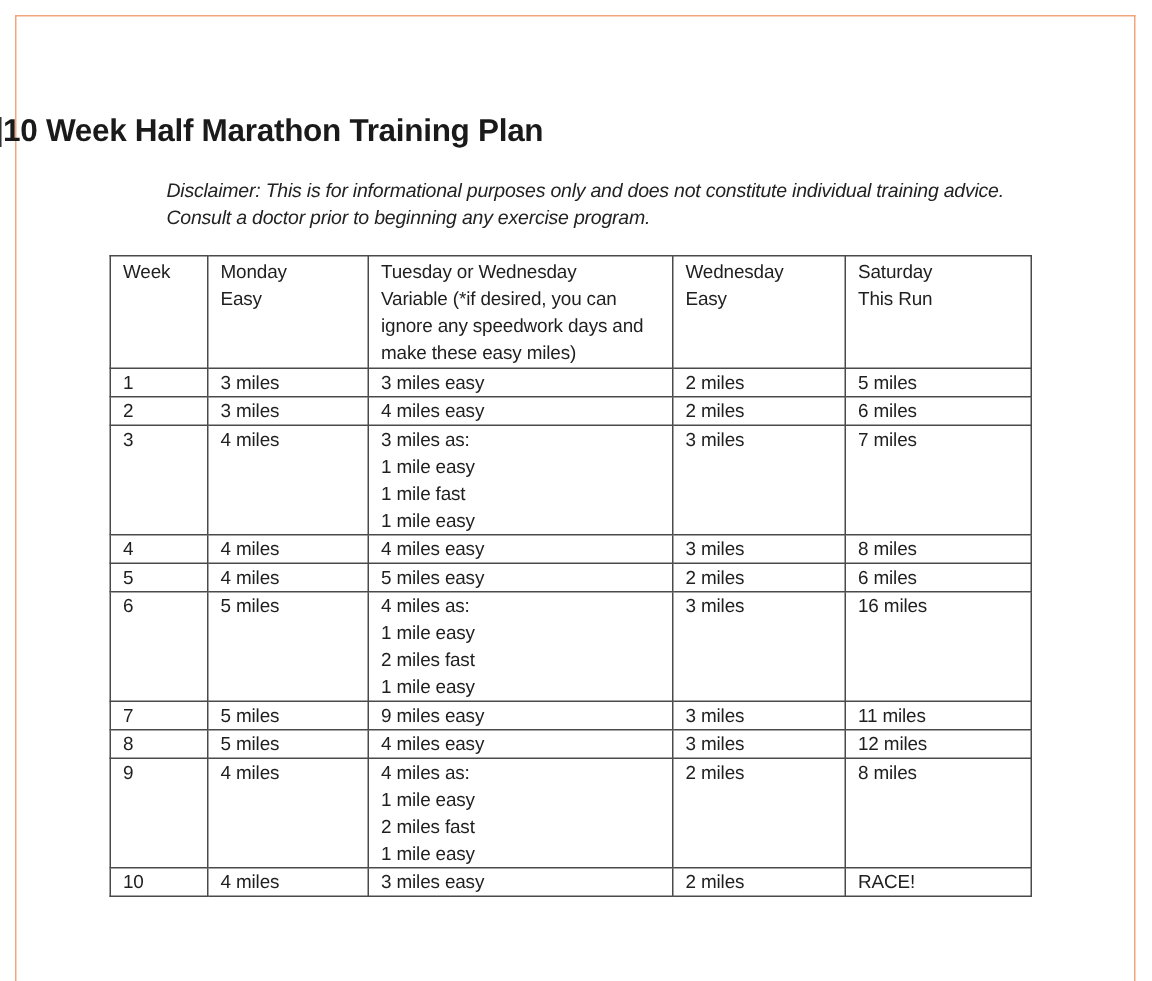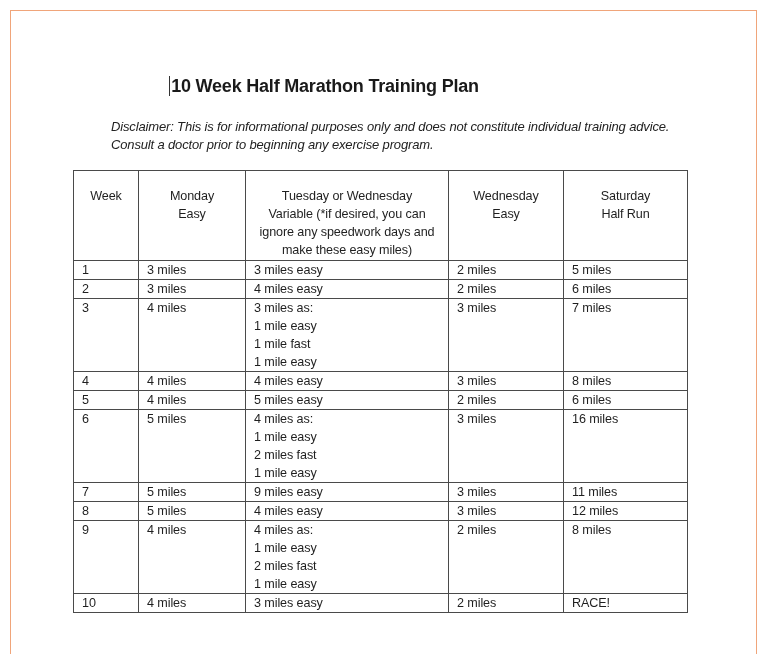--- a/index.html
+++ b/index.html
@@ -25,23 +25,23 @@
     border-left: 1px solid #f0a57a;
     border-right: 1px solid #f0a57a;
     box-sizing: border-box;
     background: #fff;
   }
   .title {
     position: absolute;
     left: 0;
     width: 648px;
     top: 76px;
-    text-align: center;
+    text-align: left;
     font-weight: bold;
-    font-size: 18px;
+    font-size: 21px;
     letter-spacing: -0.2px;
     color: #1a1a1a;
   }
   .title .cursor {
     display: inline-block;
     width: 1px;
     height: 20px;
     background: #333;
     vertical-align: -4px;
     margin-right: 1px;
@@ -73,21 +73,21 @@
     vertical-align: top;
     padding: 0 8px;
     line-height: 18px;
     box-sizing: border-box;
   }
   col.c1 { width: 65px; }
   col.c2 { width: 107px; }
   col.c3 { width: 203px; }
   col.c4 { width: 115px; }
   col.c5 { width: 124px; }
-  tr.head td { padding-top: 16px; padding-bottom: 1px; text-align: center; }
+  tr.head td { padding-top: 1px; padding-bottom: 1px; }
   tr.head td .line { display: block; }
   .it { }
   .cell-line { display: block; }
   tr.r1 td { height: 18px; }
   tr.r4 td { height: 72px; }
 </style>
 </head>
 <body>
 
 <div class="page"></div>
@@ -123,21 +123,21 @@
         <span class="line"><span>Variable </span><span class="it">(*if desired, you can</span></span>
         <span class="line it">ignore any speedwork days and</span>
         <span class="line it">make these easy miles)</span>
       </td>
       <td>
         <span class="line">Wednesday</span>
         <span class="line">Easy</span>
       </td>
       <td>
         <span class="line">Saturday</span>
-        <span class="line">Half Run</span>
+        <span class="line">This Run</span>
       </td>
     </tr>
   </tbody>
   <tbody id="plan-body">
       <tr class="r1">
         <td>1</td>
         <td>3 miles</td>
         <td>
           <span class="cell-line">3 miles easy</span>
         </td>

